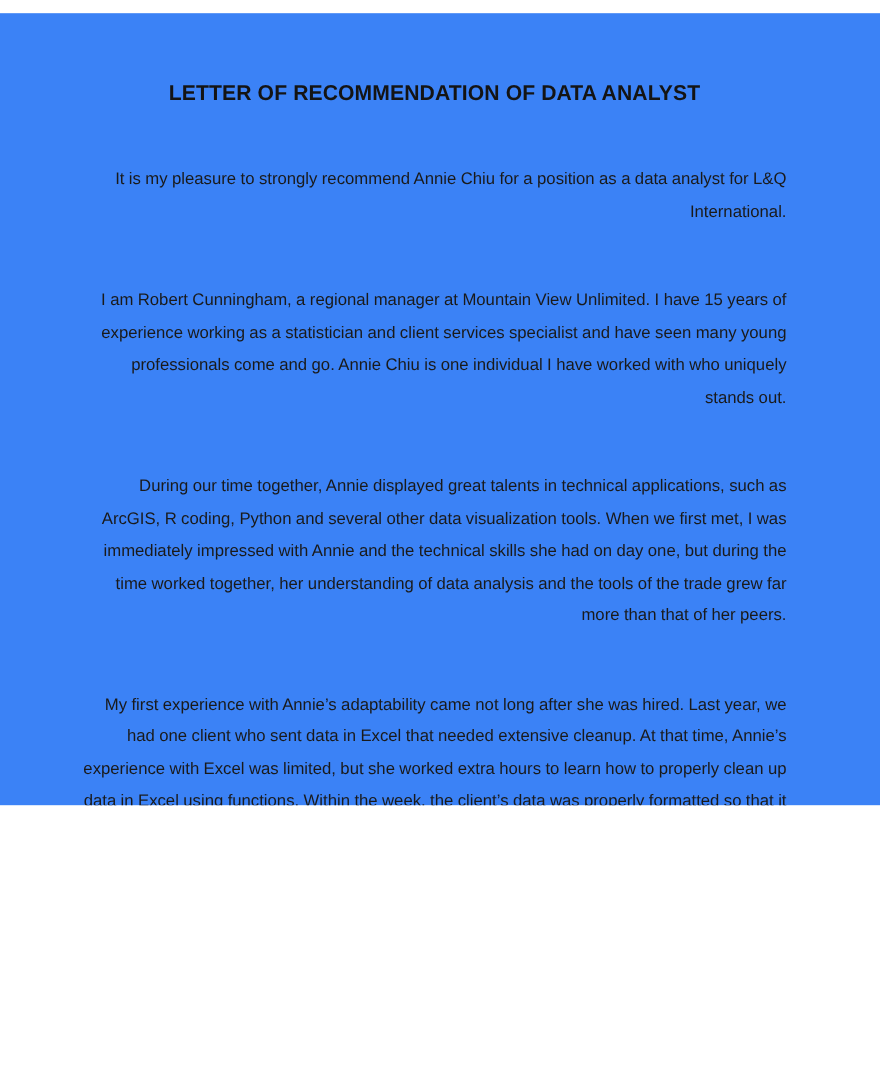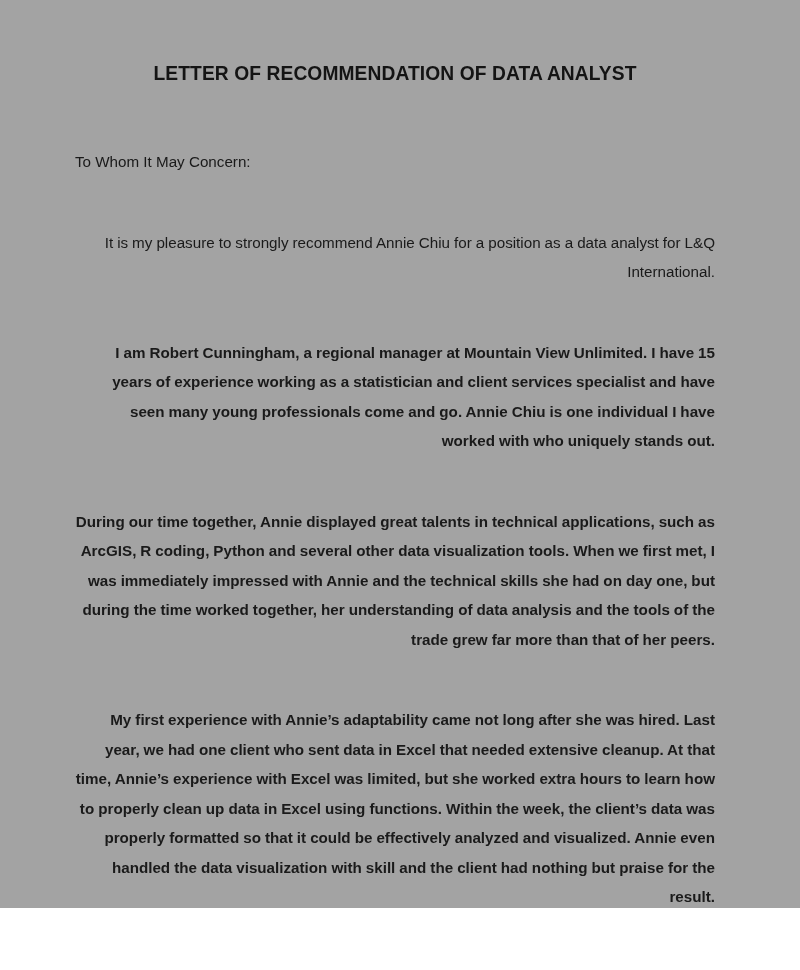--- a/index.html
+++ b/index.html
@@ -4,23 +4,23 @@
 <style>
   html, body {
     margin: 0;
     padding: 0;
     background: #ffffff;
   }
 
   .page {
     position: relative;
     width: 800px;
-    height: 908px;
-    background: #a3a3a3;
-    margin: 0 auto;
+    height: 720px;
+    background: #3b82f6;
+    margin: 12px auto;
     overflow: hidden;
     font-family: "Liberation Sans", sans-serif;
     color: #1a1a1a;
     -webkit-font-smoothing: antialiased;
   }
 
   .doc-body {
     position: absolute;
     left: 75px;
     top: 0;
@@ -51,31 +51,30 @@
   .para {
     font-size: 15.2px;
     line-height: 29.5px;
     margin: 0;
     color: #1a1a1a;
     text-align: right;
     word-spacing: -0.2px;
   }
 
   .para-gap-lg { padding-top: 51px; }
-  .para-gap-md { padding-top: 51px; font-weight: bold; }
+  .para-gap-md { padding-top: 51px; }
 </style>
 </head>
 <body>
 
 <div class="page">
   <div class="doc-body">
 
     <h1 class="doc-title">LETTER OF RECOMMENDATION OF DATA ANALYST</h1>
 
-    <p class="salutation">To Whom It May Concern:</p>
 
     <p class="para para-gap-lg">It is my pleasure to strongly recommend Annie Chiu for a position as a data analyst for L&amp;Q International.</p>
 
     <p class="para para-gap-md">I am Robert Cunningham, a regional manager at Mountain View Unlimited. I have 15 years of experience working as a statistician and client services specialist and have seen many young professionals come and go. Annie Chiu is one individual I have worked with who uniquely stands out.</p>
 
     <p class="para para-gap-md">During our time together, Annie displayed great talents in technical applications, such as ArcGIS, R coding, Python and several other data visualization tools. When we first met, I was immediately impressed with Annie and the technical skills she had on day one, but during the time worked together, her understanding of data analysis and the tools of the trade grew far more than that of her peers.</p>
 
     <p class="para para-gap-md">My first experience with Annie’s adaptability came not long after she was hired. Last year, we had one client who sent data in Excel that needed extensive cleanup. At that time, Annie’s experience with Excel was limited, but she worked extra hours to learn how to properly clean up data in Excel using functions. Within the week, the client’s data was properly formatted so that it could be effectively analyzed and visualized. Annie even handled the data visualization with skill and the client had nothing but praise for the result.</p>
 
   </div>

